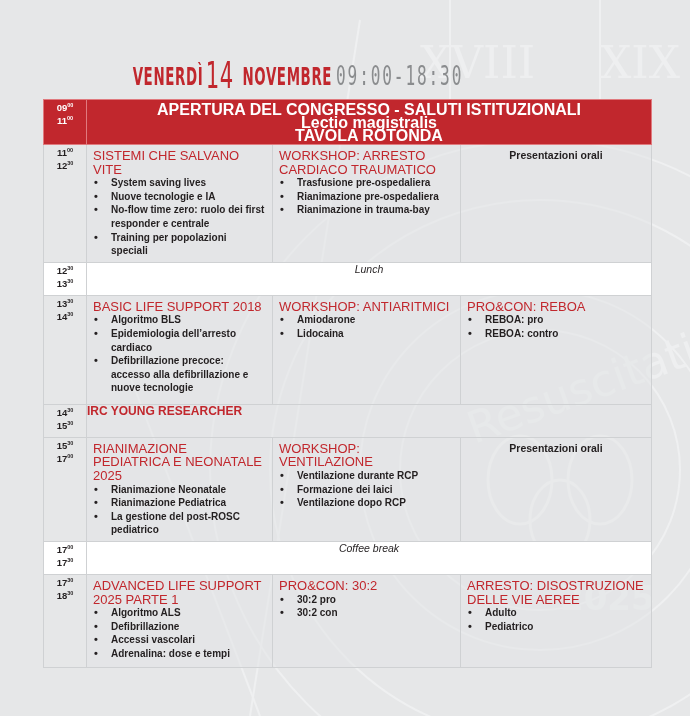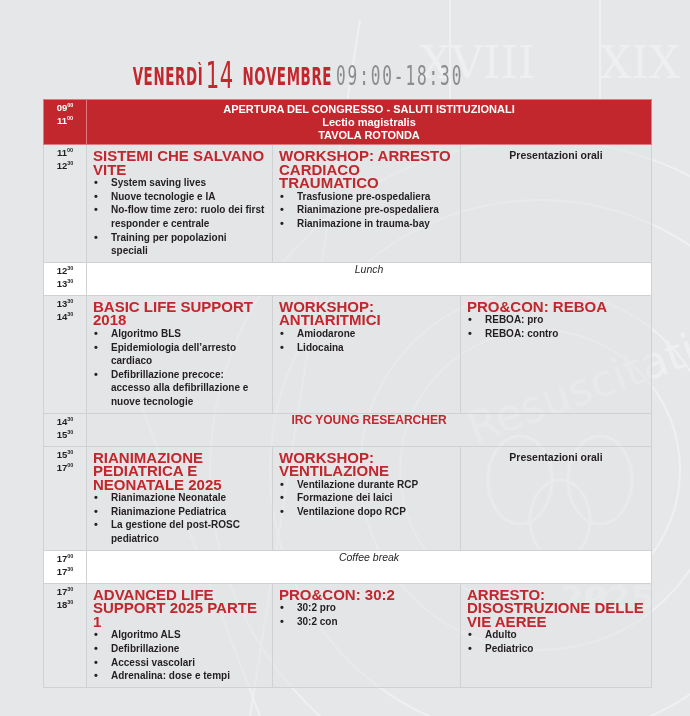--- a/index.html
+++ b/index.html
@@ -45,35 +45,35 @@
   }
   th.blank { background: transparent; border: none; }
   td.time {
     text-align: center; vertical-align: middle; font-weight: bold;
     font-size: 9.5px; line-height: 11px; color: #231f20; padding: 0;
   }
   td.time sup { font-size: 5.5px; vertical-align: 4px; font-weight: bold; }
   tr.red td { background: #c1272d; color: #fff; border-color: #e07a7e; }
   tr.red td.time { color: #fff; }
   tr.red td.span {
-    text-align: center; vertical-align: middle; font-weight: bold; font-size: 11px; line-height: 13px;
+    text-align: center; vertical-align: middle; font-weight: bold; font-size: 16px; line-height: 13px;
   }
   tr.white td { background: #ffffff; }
   td.break { text-align: center; vertical-align: middle; font-style: italic; font-size: 10.5px; margin-top: 20px; }
   td.cell { padding: 4px 6px 4px 6px; background: rgba(226,227,229,0.55); }
-  .s-title { color: #c1272d; font-weight: bold; font-size: 15px; }
+  .s-title { color: #c1272d; font-weight: normal; font-size: 13px; }
   ul.items { list-style: none; }
   ul.items li {
     position: relative; padding-left: 18px; font-weight: bold; font-size: 10px; color: #231f20;
   }
   ul.items li::before {
     content: "\2022"; position: absolute; left: 1px; top: 0; font-size: 11px;
   }
   td.center-mid { text-align: center; vertical-align: middle; font-weight: bold; }
-  td.irc { text-align: center; vertical-align: middle; color: #c1272d; font-weight: bold; font-size: 12px; background: rgba(226,227,229,0.55); margin-left: 42px; }
+  td.irc { vertical-align: middle; color: #c1272d; font-weight: bold; font-size: 12px; background: rgba(226,227,229,0.55); margin-left: 42px; }
 </style>
 </head>
 <body>
 
 <svg class="bg-deco" viewBox="0 0 690 716" xmlns="http://www.w3.org/2000/svg">
   <g fill="none" stroke="#f1f1f2" stroke-width="2" opacity="0.9">
     <circle cx="540" cy="470" r="330"></circle>
     <circle cx="540" cy="470" r="270"></circle>
     <circle cx="540" cy="470" r="180"></circle>
     <circle cx="540" cy="470" r="140"></circle>

